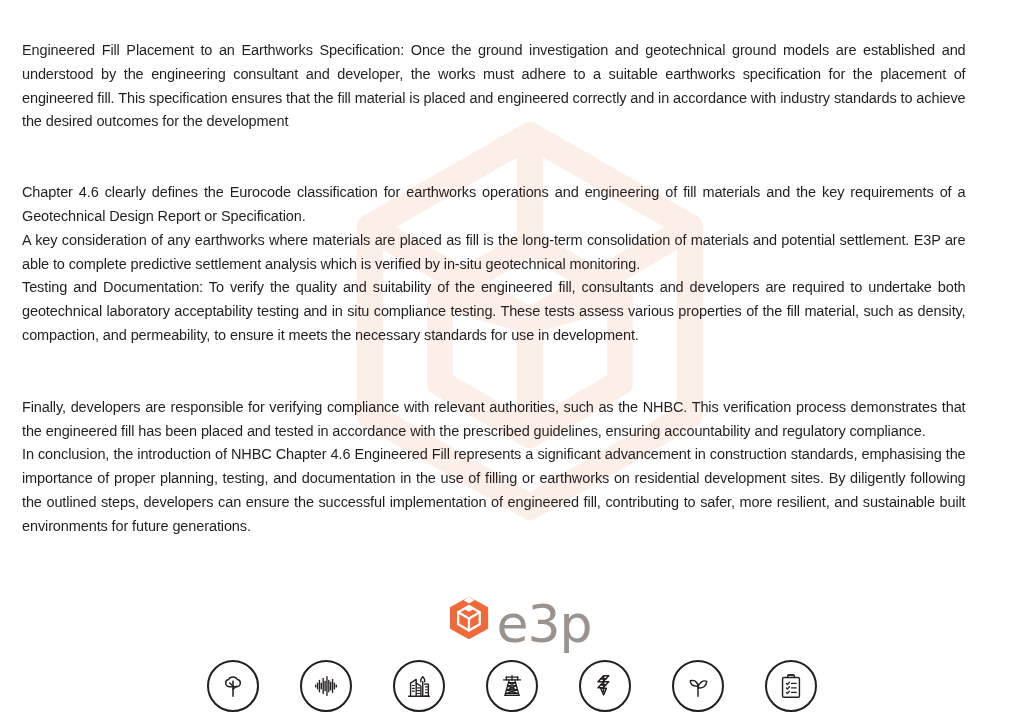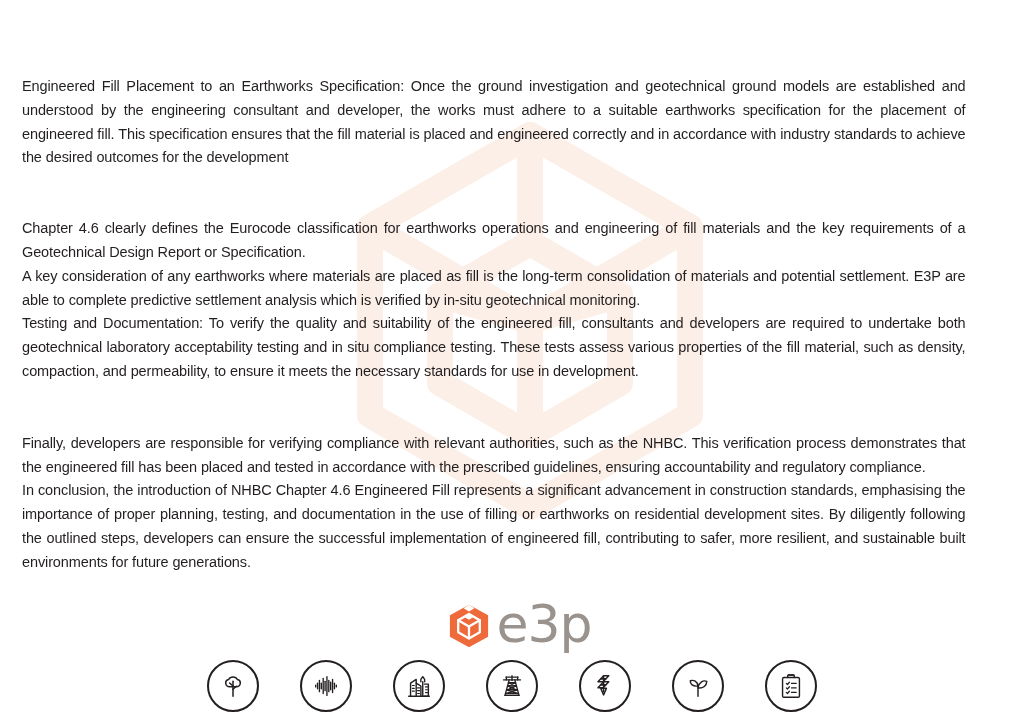--- a/index.html
+++ b/index.html
@@ -28,21 +28,20 @@
     opacity: 1;
   }
   #watermark svg { display: block; width: 100%; height: 100%; }
 
   
   #page {
     position: absolute;
     inset: 0;
     z-index: 1;
     padding: 0;
-    margin-top: 36px;
   }
 
   .textcol {
     position: absolute;
     left: 22px;
     right: 14px;
     top: 38px;
     width: 988px;
   }
 
@@ -68,21 +67,21 @@
   }
 
   
   #logo-row {
     position: absolute;
     left: 0;
     right: 0;
     top: 596px;
     height: 52px;
     display: flex;
-    align-items: flex-end;
+    align-items: flex-start;
     justify-content: center;
     z-index: 2;
     padding-left: 16px;
   }
   #logo-mark {
     width: 42px;
     height: 44px;
     margin-right: 6px;
     display: block;
   }

